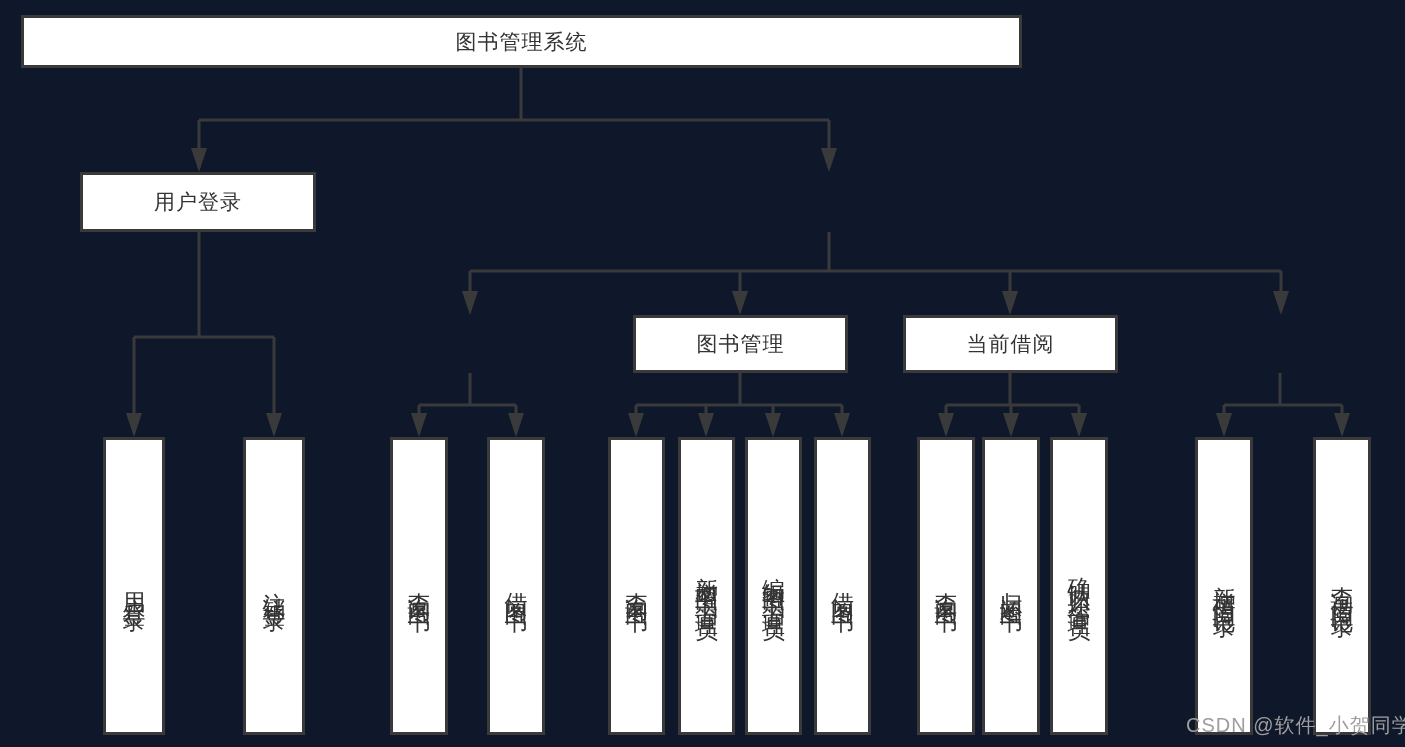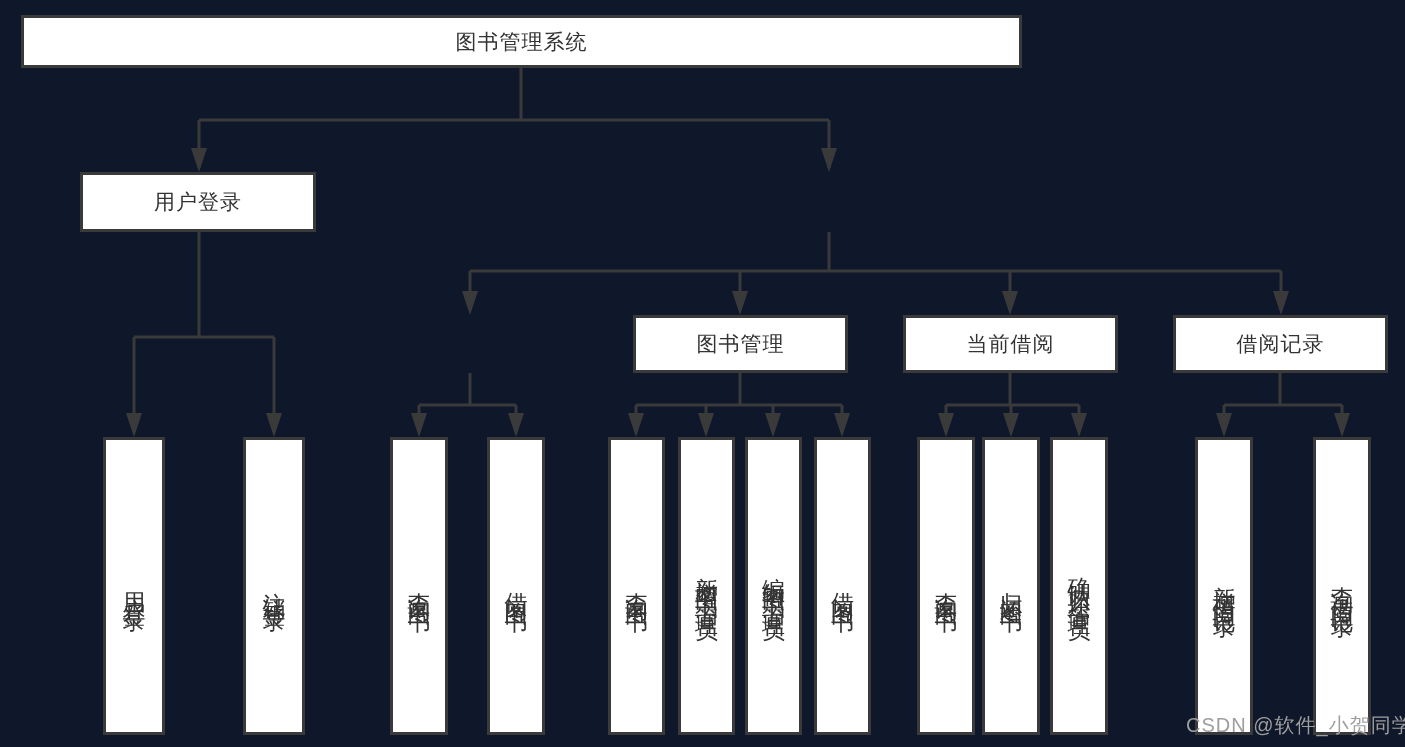--- a/index.html
+++ b/index.html
@@ -64,21 +64,20 @@
       <polygon points="1334,413 1350,413 1342,437"></polygon>
     </g>
   </svg>
 
   <div class="hbox" style="left:21px;top:15px;width:1001px;height:53px">图书管理系统</div>
 
   <div class="hbox" style="left:80px;top:172px;width:236px;height:60px">用户登录</div>
 
   <div class="hbox" style="left:633px;top:315px;width:215px;height:58px">图书管理</div>
   <div class="hbox" style="left:903px;top:315px;width:215px;height:58px">当前借阅</div>
-  <div class="hbox" style="left:1173px;top:315px;width:215px;height:58px">借阅记录</div>
 
   <div class="vbox" style="left:103px;top:437px;width:62px">用户登录</div>
   <div class="vbox" style="left:243px;top:437px;width:62px">注销登录</div>
 
   <div class="vbox" style="left:390px;top:437px;width:58px">查询图书</div>
   <div class="vbox" style="left:487px;top:437px;width:58px">借阅图书</div>
 
   <div class="vbox" style="left:608px;top:437px;width:57px">查询图书</div>
   <div class="vbox" style="left:678px;top:437px;width:57px">新增图书（管理员）</div>
   <div class="vbox" style="left:745px;top:437px;width:57px">编辑图书（管理员）</div>

